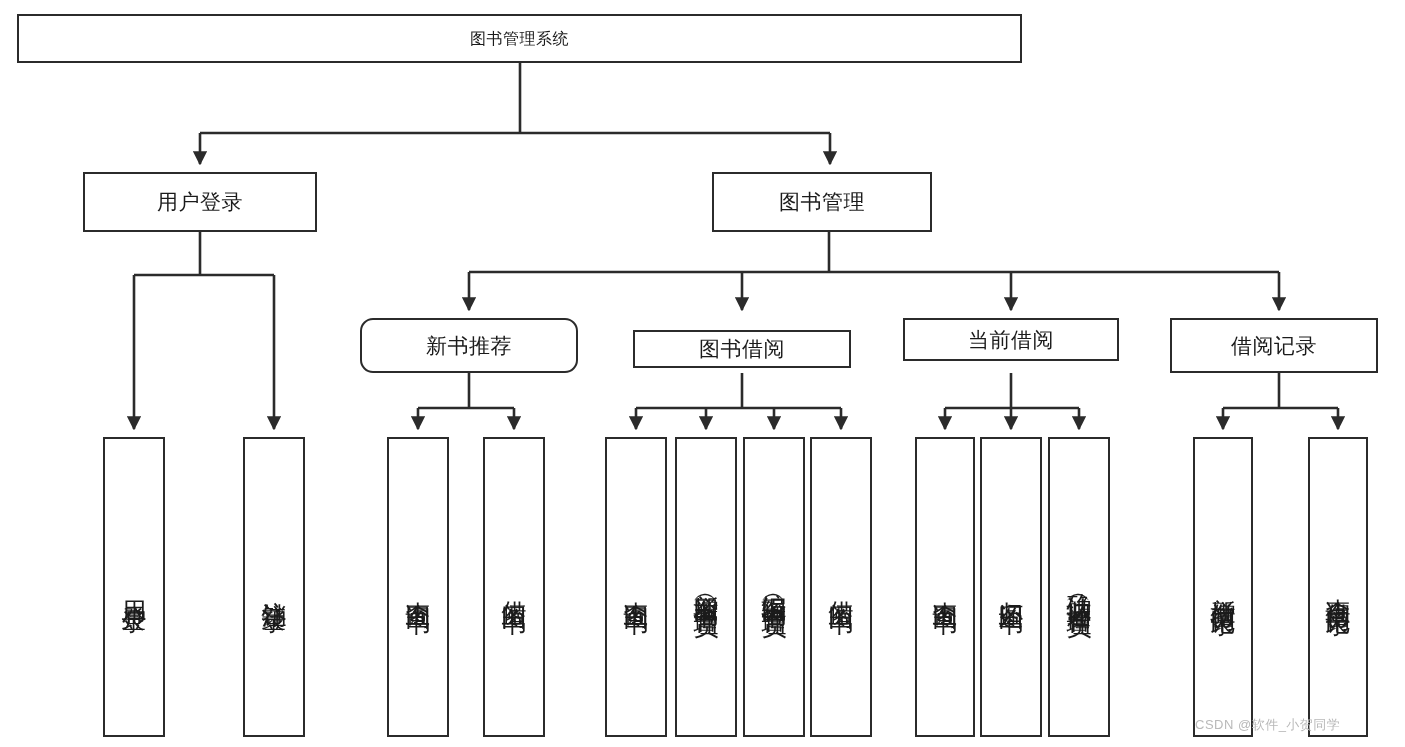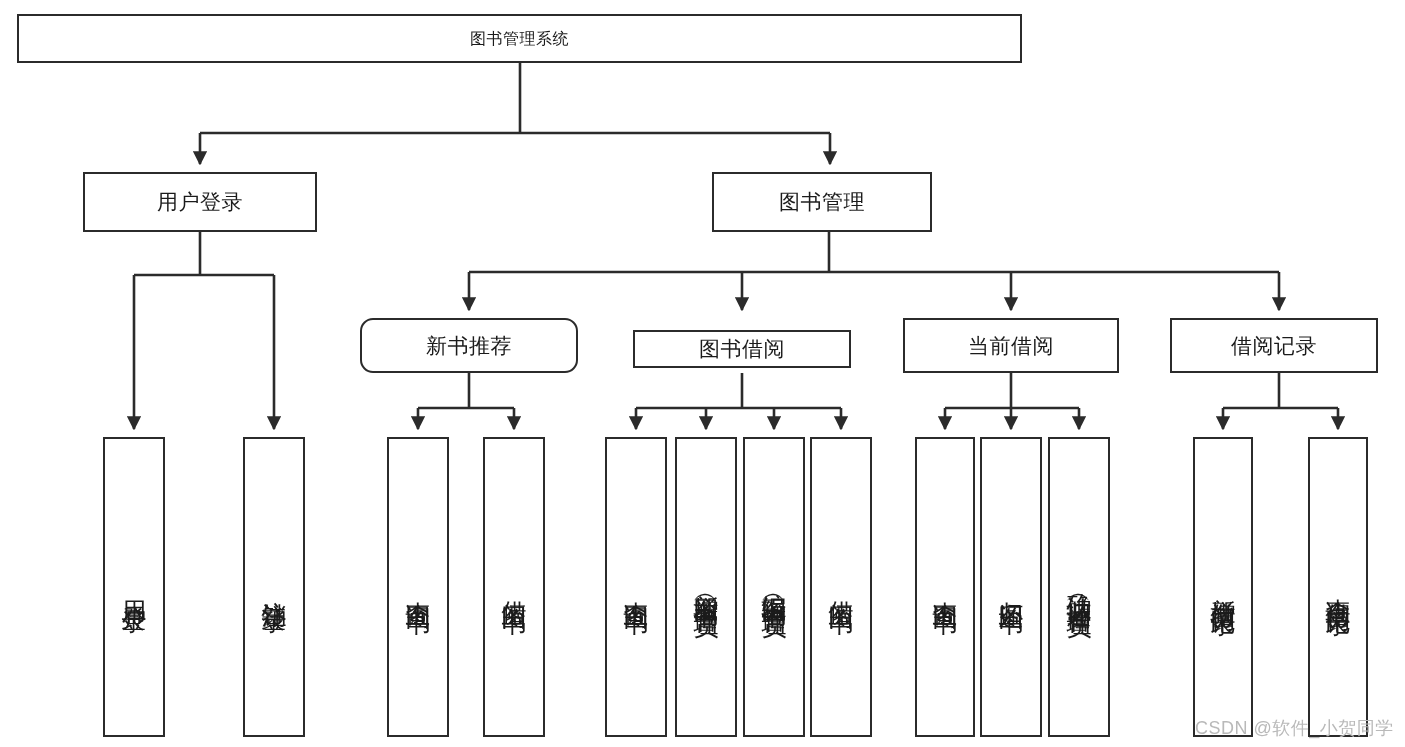--- a/index.html
+++ b/index.html
@@ -58,21 +58,21 @@
   .node.vert .label {
     writing-mode: vertical-rl;
     text-orientation: upright;
     font-size: 25px;
     line-height: 1.0;
     letter-spacing: 3px;
     white-space: nowrap;
   }
   .watermark {
     position: absolute;
-    font-size: 18px;
+    font-size: 13px;
     color: #b9b9b9;
     white-space: nowrap;
     letter-spacing: 0.5px;
   }
 </style>
 </head>
 <body>
 
 <div id="canvas">
 
@@ -136,21 +136,21 @@
   <div class="node horiz" id="l2-1" style="left: 712px; top: 172px; width: 220px; height: 60px;">
     <span class="label">图书管理</span>
   </div>
 
   <div class="node horiz" id="l3-0" style="left: 360px; top: 318px; width: 218px; height: 55px; border-radius: 13px;">
     <span class="label">新书推荐</span>
   </div>
   <div class="node horiz" id="l3-1" style="left: 633px; top: 330px; width: 218px; height: 38px;">
     <span class="label">图书借阅</span>
   </div>
-  <div class="node horiz" id="l3-2" style="left: 903px; top: 318px; width: 216px; height: 55px;">
+  <div class="node horiz" id="l3-2" style="left: 903px; top: 318px; width: 216px; height: 43px;">
     <span class="label">当前借阅</span>
   </div>
   <div class="node horiz" id="l3-3" style="left: 1170px; top: 318px; width: 208px; height: 55px;">
     <span class="label">借阅记录</span>
   </div>
 
   <div class="node vert" id="leaf-0" style="left: 103px; top: 437px; width: 62px; height: 300px;">
     <span class="label">用户登录</span>
   </div>
   <div class="node vert" id="leaf-1" style="left: 243px; top: 437px; width: 62px; height: 300px;">

